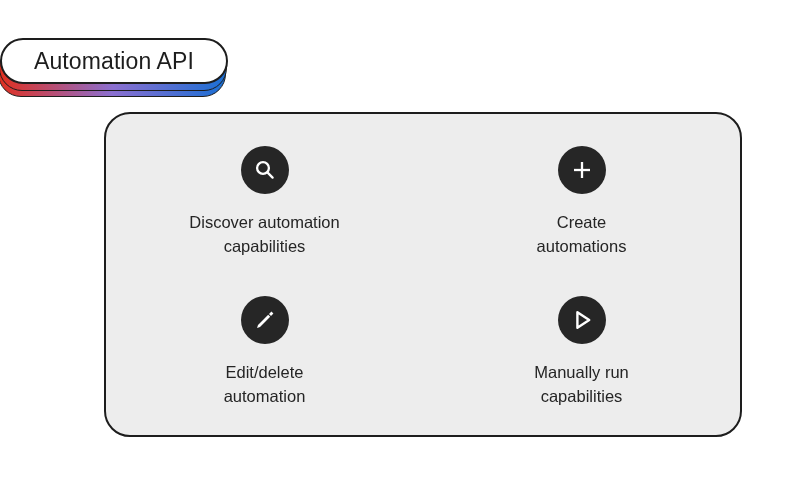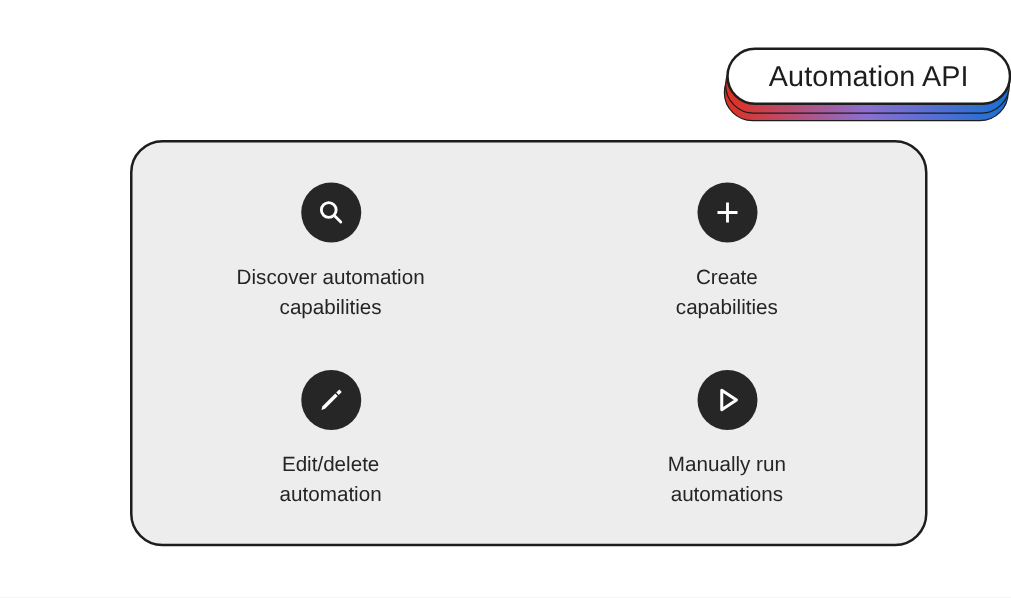--- a/index.html
+++ b/index.html
@@ -15,21 +15,21 @@
     position: relative;
   }
 
   
   #title-wrap {
     position: absolute;
     left: 0;
     top: 38px;
     width: 809px;
     display: flex;
-    justify-content: flex-end;
+    justify-content: flex-start;
   }
   .pill-stack {
     position: relative;
     display: inline-block;
   }
   .pill-shadow {
     position: absolute;
     left: 0;
     width: 228px;
     height: 46px;
@@ -140,37 +140,37 @@
   </div>
 
   <div class="feature">
     <div class="icon-circle">
       <svg width="26" height="26" viewBox="0 0 26 26" fill="none">
         <line x1="13" y1="5" x2="13" y2="21" stroke="#ffffff" stroke-width="2.3" stroke-linecap="butt"></line>
         <line x1="5" y1="13" x2="21" y2="13" stroke="#ffffff" stroke-width="2.3" stroke-linecap="butt"></line>
       </svg>
     </div>
     <div class="feature-label">Create
-capabilities</div>
+automations</div>
   </div>
 
   <div class="feature">
     <div class="icon-circle">
       <svg width="26" height="26" viewBox="0 0 26 26" fill="none">
         <path d="M19.4 4.6 L21.4 6.6 L19.0 9.0 L17.0 7.0 Z" fill="#ffffff"></path>
         <path d="M16.2 7.8 L18.2 9.8 L8.0 20.0 L5.1 20.9 L6.0 18.0 Z" fill="#ffffff"></path>
       </svg>
     </div>
     <div class="feature-label">Edit/delete
 automation</div>
   </div>
 
   <div class="feature">
     <div class="icon-circle">
       <svg width="26" height="26" viewBox="0 0 26 26" fill="none">
         <path d="M8.4 5.2 L20.2 13 L8.4 20.8 Z" stroke="#ffffff" stroke-width="2.4" stroke-linejoin="round" fill="none"></path>
       </svg>
     </div>
     <div class="feature-label">Manually run
-automations</div>
+capabilities</div>
   </div>
 
 </div>
 
 </body></html>

